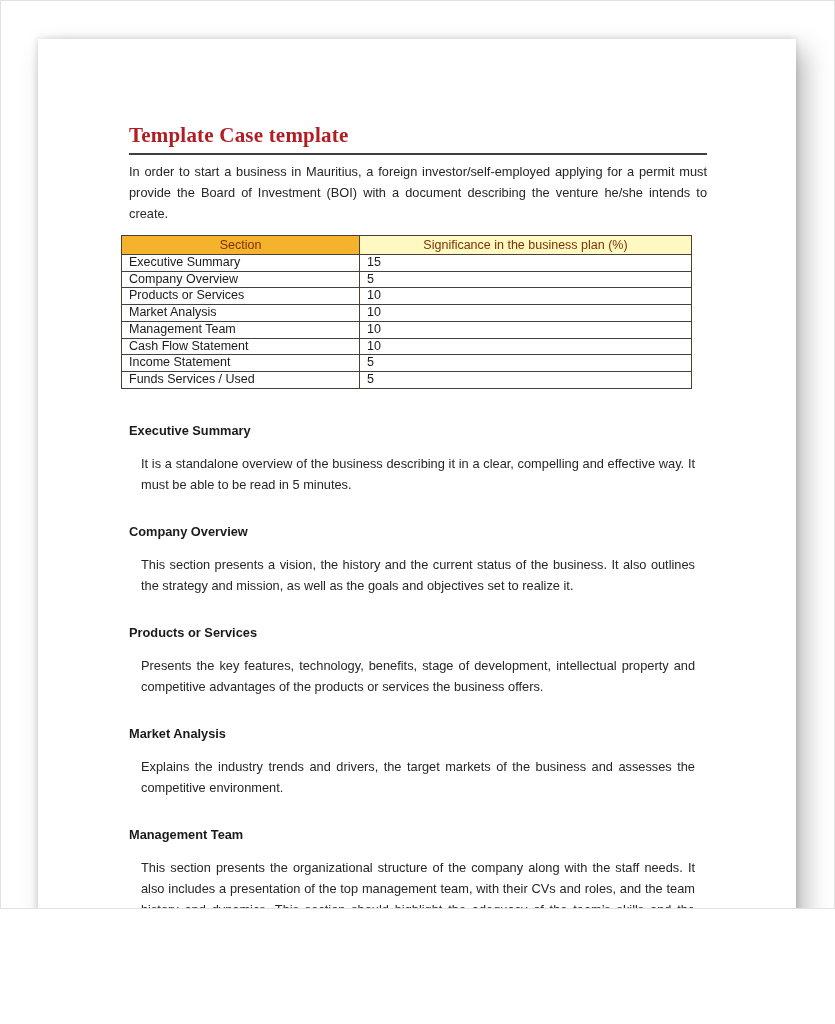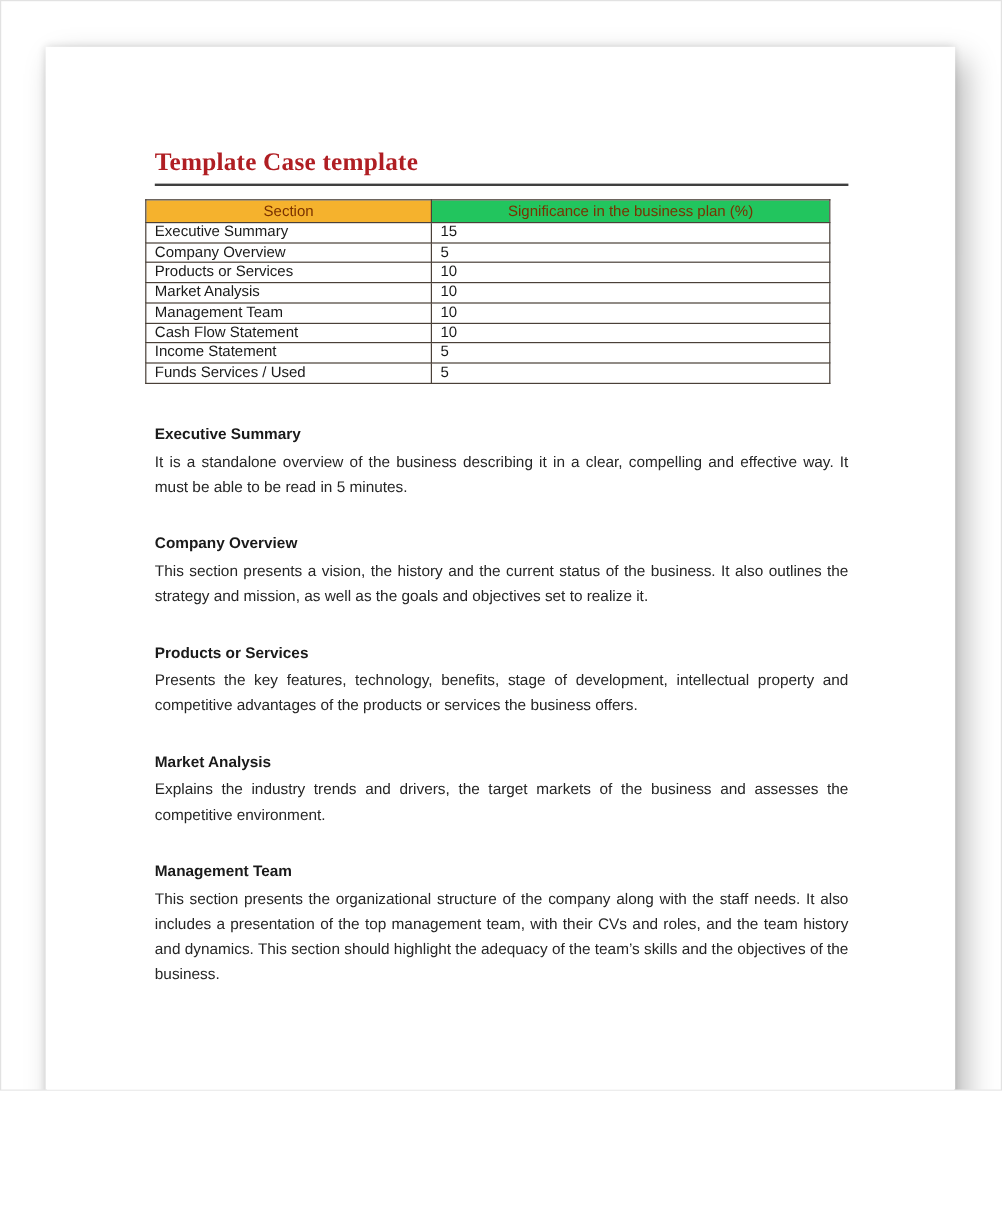--- a/index.html
+++ b/index.html
@@ -83,21 +83,21 @@
   .section-block { margin-top: 26px; }
   .section-block:first-child { margin-top: 0; }
   .section-heading {
     margin: 0 0 2px 0;
     font-size: 12.8px;
     font-weight: bold;
     color: #1a1a1a;
     line-height: 21px;
   }
   .section-body {
-    margin: 0;
+    margin: 12px;
     font-size: 12.8px;
     line-height: 21px;
     color: #262626;
     text-align: justify;
   }
   .page-footer {
     position: absolute;
     left: 0;
     right: 0;
     bottom: 11px;
@@ -111,30 +111,31 @@
 </style>
 </head>
 <body>
 
 <div class="canvas">
   <div class="sheet">
     <div class="content">
 
       <h1 class="doc-title" style="color: rgb(176, 30, 35);">Template Case template</h1>
 
+      <p class="intro">In order to start a business in Mauritius, a foreign investor/self-employed applying for a permit must provide the Board of Investment (BOI) with a document describing the venture he/she intends to create.</p>
 
       <table class="sig-table">
         <colgroup>
           <col class="col-section">
           <col class="col-value">
         </colgroup>
         <thead>
           <tr>
             <th style="background: rgb(245, 178, 45); color: rgb(122, 50, 0);">Section</th>
-            <th style="background: #22c55e; color: rgb(122, 50, 0);">Significance in the business plan (%)</th>
+            <th style="background: #fef9c3; color: rgb(122, 50, 0);">Significance in the business plan (%)</th>
           </tr>
         </thead>
         <tbody id="table-body">
             <tr>
               <td>Executive Summary</td>
               <td>15</td>
             </tr>
             <tr>
               <td>Company Overview</td>
               <td>5</td>

